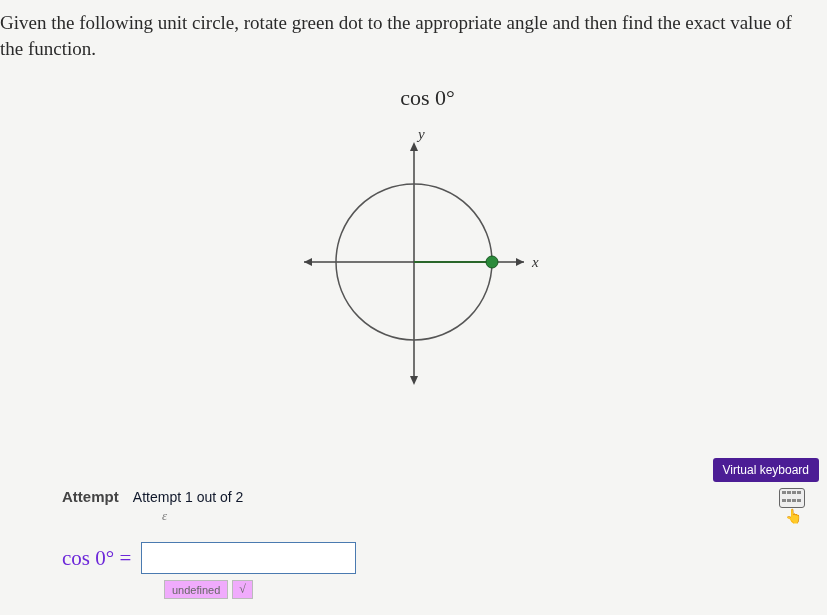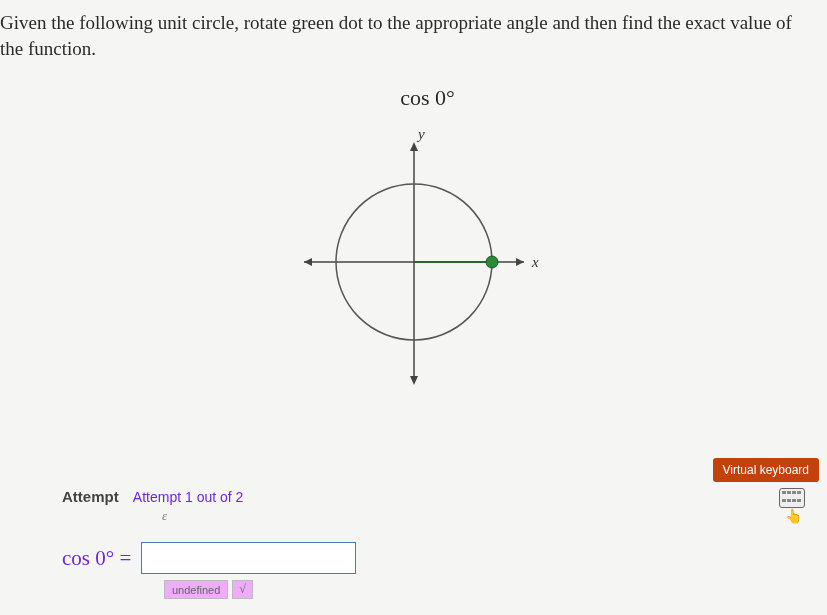--- a/index.html
+++ b/index.html
@@ -37,21 +37,21 @@
     }
     .unit-circle-wrap {
       position: relative;
       width: 300px;
       height: 280px;
     }
     .virtual-kb-tooltip {
       position: absolute;
       right: 8px;
       top: 458px;
-      background: #c2410c;
+      background: #4c1d95;
       color: #fff;
       font-family: Arial, sans-serif;
       font-size: 12px;
       padding: 5px 10px;
       border-radius: 3px;
     }
     .virtual-kb-icon {
       position: absolute;
       right: 22px;
       top: 488px;
@@ -84,21 +84,21 @@
     }
     .answer-header {
       font-size: 15px;
     }
     .answer-header .bold {
       font-weight: bold;
       color: #444;
       margin-right: 10px;
     }
     .answer-header .attempt {
-      color: #6d28d9;
+      color: #0f172a;
       font-size: 14px;
     }
     .char-symbol {
       font-family: Georgia, serif;
       font-style: italic;
       font-size: 13px;
       color: #777;
       margin-left: 100px;
       margin-top: 3px;
       display: block;

